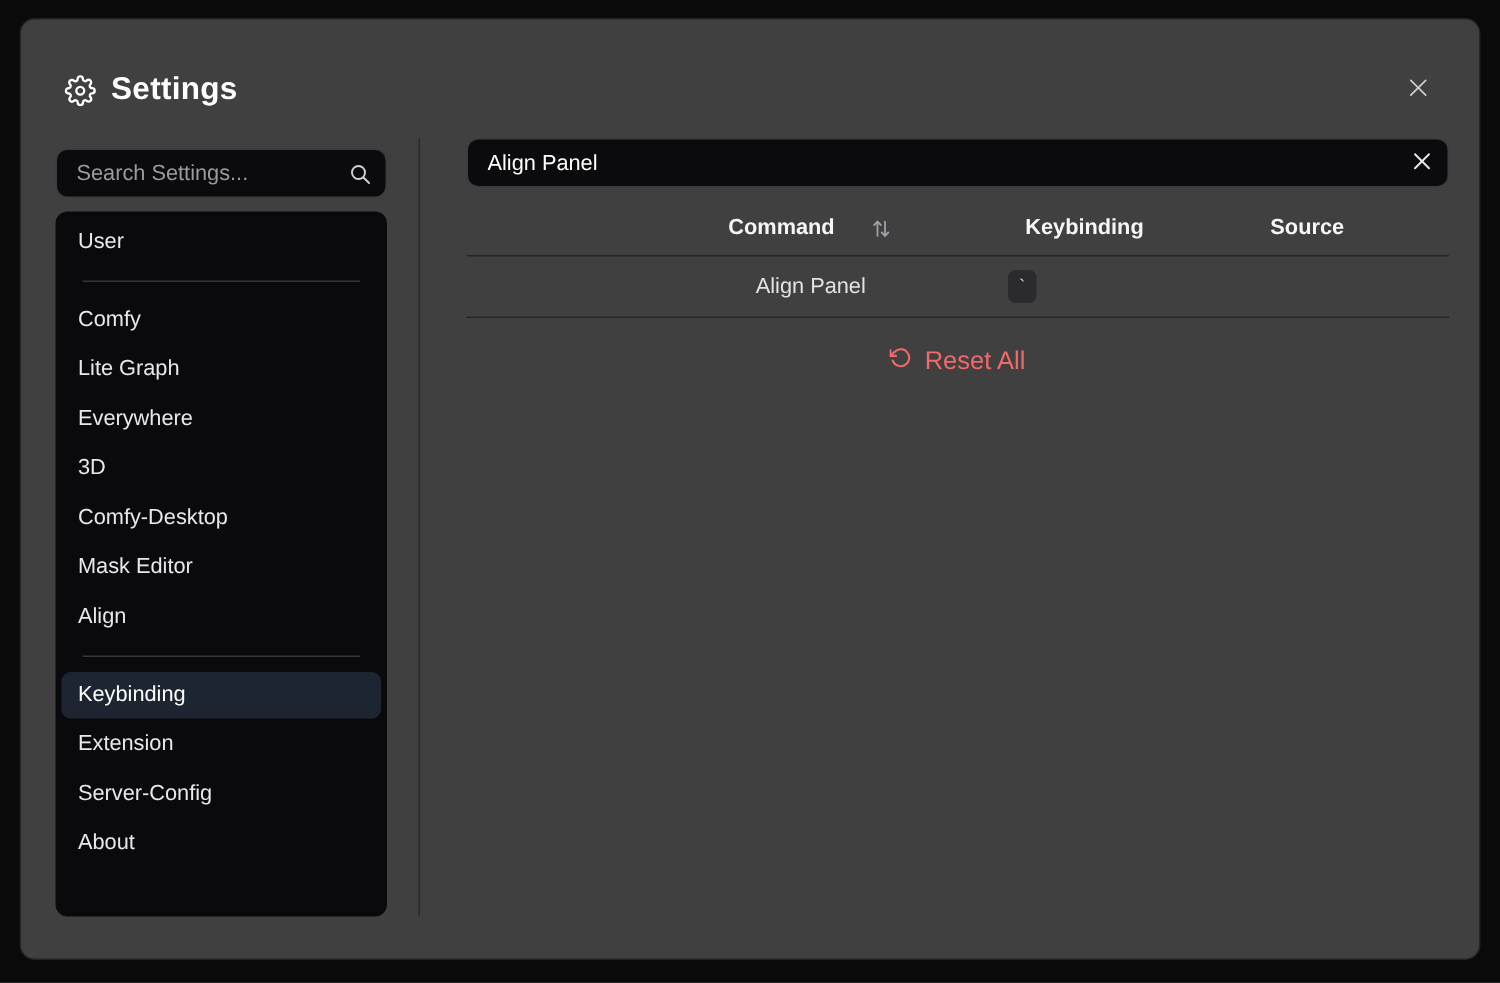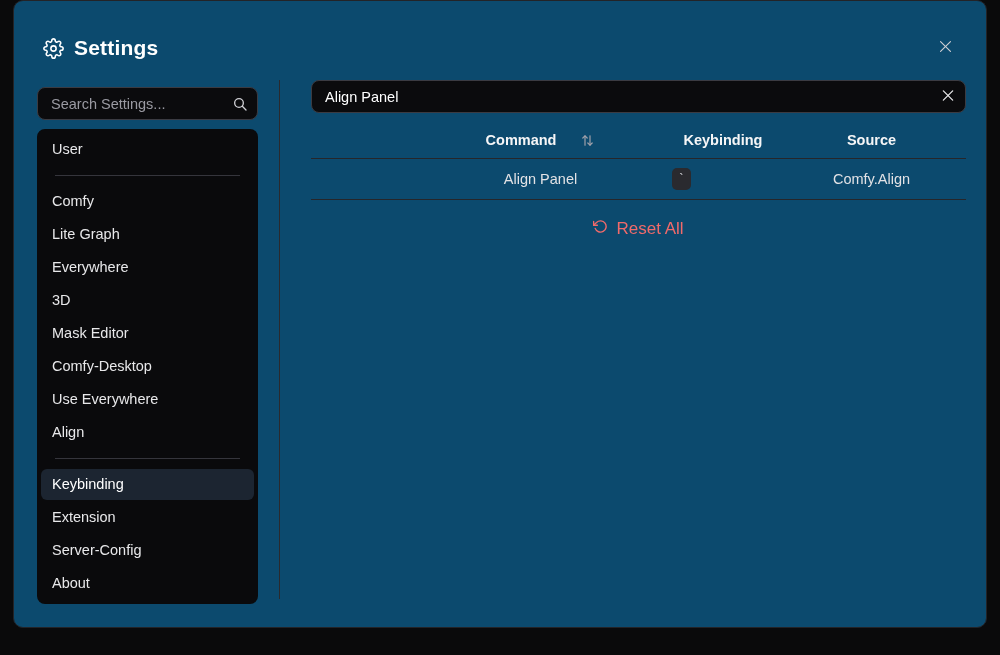--- a/index.html
+++ b/index.html
@@ -4,23 +4,23 @@
 <style>
   * { margin:0; padding:0; box-sizing:border-box; }
   html,body { width:1000px; height:655px; overflow:hidden; }
   body {
     background:#0a0a0b;
     font-family:"Liberation Sans", sans-serif;
     position:relative;
     color:#e4e4e7;
   }
   .dialog {
-    position:absolute; left:13px; top:0;
+    position:absolute; left:13px; top:12px;
     width:974px; height:628px;
-    background:#0c4a6e;
+    background:#404040;
     border:1px solid #232327;
     border-radius:10px;
     display:flex; flex-direction:column;
     overflow:hidden;
   }
   
   .dialog-header {
     display:flex; align-items:center; justify-content:space-between;
     padding:33px 28px 18px 29px;
   }
@@ -138,23 +138,22 @@
         </span>
       </div>
 
       <div class="nav">
         <div class="nav-item">User</div>
         <div class="nav-divider"></div>
         <div class="nav-item">Comfy</div>
         <div class="nav-item">Lite Graph</div>
         <div class="nav-item">Everywhere</div>
         <div class="nav-item">3D</div>
+        <div class="nav-item">Comfy-Desktop</div>
         <div class="nav-item">Mask Editor</div>
-        <div class="nav-item">Comfy-Desktop</div>
-        <div class="nav-item">Use Everywhere</div>
         <div class="nav-item">Align</div>
         <div class="nav-divider"></div>
         <div class="nav-item selected">Keybinding</div>
         <div class="nav-item">Extension</div>
         <div class="nav-item">Server-Config</div>
         <div class="nav-item">About</div>
       </div>
     </div>
 
     <div class="v-divider"></div>
@@ -192,21 +191,20 @@
           <span>Source</span>
         </div>
       </div>
 
       <div class="kb-grid-row kb-row">
         <div></div>
         <div class="cell-center">Align Panel</div>
         <div class="cell-key">
           <span class="keycap">`</span>
         </div>
-        <div class="cell-center">Comfy.Align</div>
       </div>
 
       <button class="reset-btn">
         <span>
           <svg width="15" height="15" viewBox="0 0 24 24" fill="none" stroke="#f16a6a" stroke-width="2.2" stroke-linecap="round" stroke-linejoin="round">
             <path d="M1 4v6h6"></path>
               <path d="M3.51 15a9 9 0 1 0 2.13-9.36L1 10"></path>
           </svg>
         </span>
         <span>Reset All</span>

